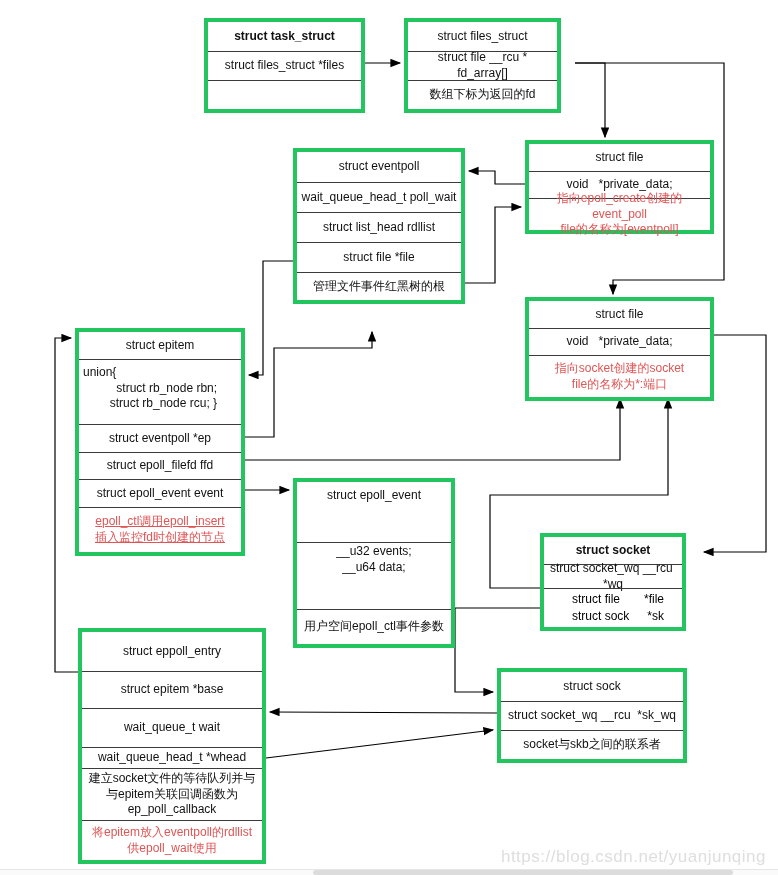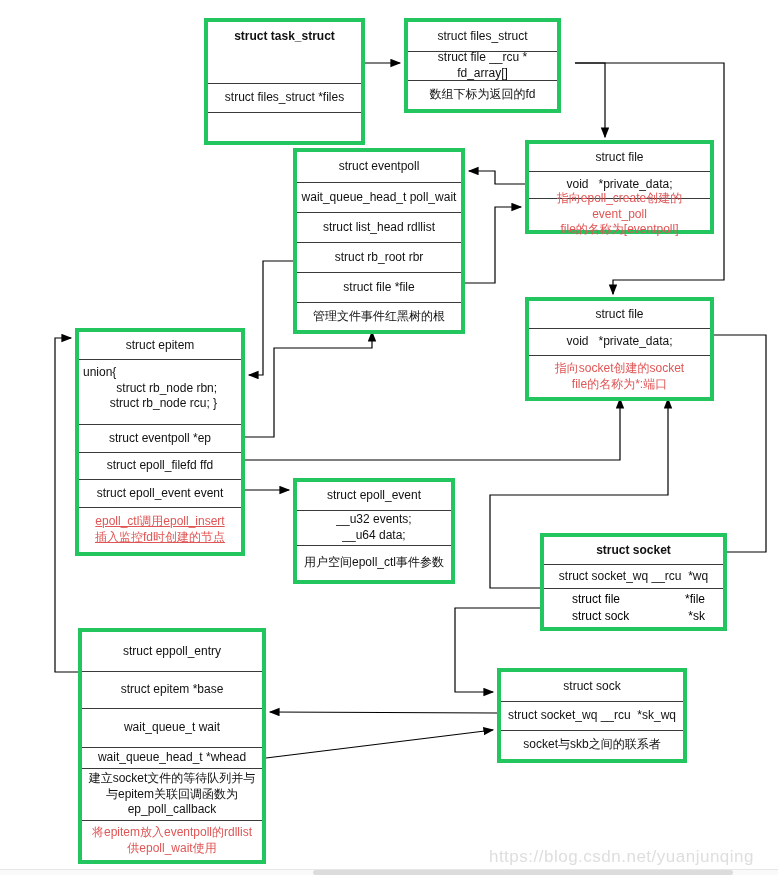--- a/index.html
+++ b/index.html
@@ -24,21 +24,21 @@
   .row.red { color:#e05555; }
   .row.left { justify-content:flex-start; text-align:left; }
   .pair-grid {
     display:grid; grid-template-columns:1fr auto; column-gap:8px; row-gap:1px;
     align-content:center; padding:0 18px 0 28px;
     font-size:12px; border-top:1px solid #3a3a3a; line-height:1.3;
   }
   .pair-grid .pname { text-align:left; }
   .pair-grid .pval { text-align:right; }
   #watermark {
-    position:absolute; right:24px; top:847px; z-index:0;
+    position:absolute; right:12px; top:847px; z-index:0;
     font-size:17px; color:#dedede; letter-spacing:.5px;
   }
   #scroll-track {
     position:absolute; left:0; top:869px; width:778px; height:6px;
     border-top:1px solid #e6e6e6; background:#fafafa; z-index:3;
   }
   #scroll-thumb {
     position:absolute; left:313px; top:0; width:420px; height:5px;
     background:#dcdcdc; border-radius:3px;
   }
@@ -64,42 +64,41 @@
   <polyline class="edge" marker-end="url(#ah)" points="540,588 490,588 490,495 668,495 668,399"></polyline>
   <polyline class="edge" marker-end="url(#ah)" points="714,335 766,335 766,552 704,552"></polyline>
   <polyline class="edge" marker-end="url(#ah)" points="540,608 455,608 455,692 493,692"></polyline>
   <polyline class="edge" marker-end="url(#ah)" points="497,713 270,712"></polyline>
   <polyline class="edge" marker-end="url(#ah)" points="266,758 493,730"></polyline>
   <polyline class="edge" marker-end="url(#ah)" points="78,672 55,672 55,338 71,338"></polyline>
 </svg>
 
 <div class="box" style="left:204px;top:18px;width:161px;">
   <div class="row bold" style="height:29px;">struct task_struct</div>
-  <div class="row" style="height:29px;margin-top:32px;">struct files_struct *files</div>
+  <div class="row" style="height:29px;">struct files_struct *files</div>
   <div class="row" style="height:29px;"></div>
 </div>
 
 <div class="box" style="left:404px;top:18px;width:157px;">
   <div class="row" style="height:29px;">struct files_struct</div>
   <div class="row" style="height:29px;">struct file __rcu * fd_array[]</div>
   <div class="row" style="height:29px;">数组下标为返回的fd</div>
 </div>
 
 <div class="box" style="left:525px;top:140px;width:189px;">
   <div class="row" style="height:27px;">struct file</div>
   <div class="row" style="height:27px;">void&nbsp;&nbsp; *private_data;</div>
   <div class="row red" style="height:32px;">指向epoll_create创建的event_poll
 file的名称为[eventpoll]</div>
 </div>
 
 <div class="box" style="left:293px;top:148px;width:172px;">
   <div class="row" style="height:30px;">struct eventpoll</div>
   <div class="row" style="height:30px;">wait_queue_head_t poll_wait</div>
   <div class="row" style="height:30px;">struct list_head rdllist</div>
-  <div class="row" style="height:30px;">struct rb_root rbr</div>
   <div class="row" style="height:30px;">struct file *file</div>
   <div class="row" style="height:28px;">管理文件事件红黑树的根</div>
 </div>
 
 <div class="box" style="left:525px;top:297px;width:189px;">
   <div class="row" style="height:27px;">struct file</div>
   <div class="row" style="height:27px;">void&nbsp;&nbsp; *private_data;</div>
   <div class="row red" style="height:42px;">指向socket创建的socket
 file的名称为*:端口</div>
 </div>
@@ -109,28 +108,28 @@
   <div class="row left" style="height:65px;align-items:flex-start;padding-top:5px;">union{
 &nbsp;&nbsp;&nbsp;&nbsp;&nbsp;&nbsp;&nbsp;&nbsp;&nbsp;&nbsp;struct rb_node rbn;
 &nbsp;&nbsp;&nbsp;&nbsp;&nbsp;&nbsp;&nbsp;&nbsp;struct rb_node rcu; }</div>
   <div class="row" style="height:28px;">struct eventpoll *ep</div>
   <div class="row" style="height:27px;">struct epoll_filefd ffd</div>
   <div class="row" style="height:28px;">struct epoll_event event</div>
   <div class="row red" style="height:45px;text-decoration:underline;">epoll_ctl调用epoll_insert
 插入监控fd时创建的节点</div>
 </div>
 
-<div class="box" style="left:293px;top:478px;width:162px;">
+<div class="box" style="left:293px;top:478px;width:162px;gap:32px;">
   <div class="row" style="height:28px;">struct epoll_event</div>
   <div class="row" style="height:35px;">__u32 events;
 __u64 data;</div>
   <div class="row" style="height:35px;">用户空间epoll_ctl事件参数</div>
 </div>
 
-<div class="box" style="left:540px;top:533px;width:187px;">
+<div class="box" style="left:540px;top:533px;width:146px;">
   <div class="row bold" style="height:27px;">struct socket</div>
   <div class="row" style="height:24px;">struct socket_wq __rcu&nbsp; *wq</div>
   <div class="pair-grid" style="height:39px;">
     <span class="pname">struct file</span>
     <span class="pval">*file</span>
     <span class="pname">struct sock</span>
     <span class="pval">*sk</span>
   </div>
 </div>
 

